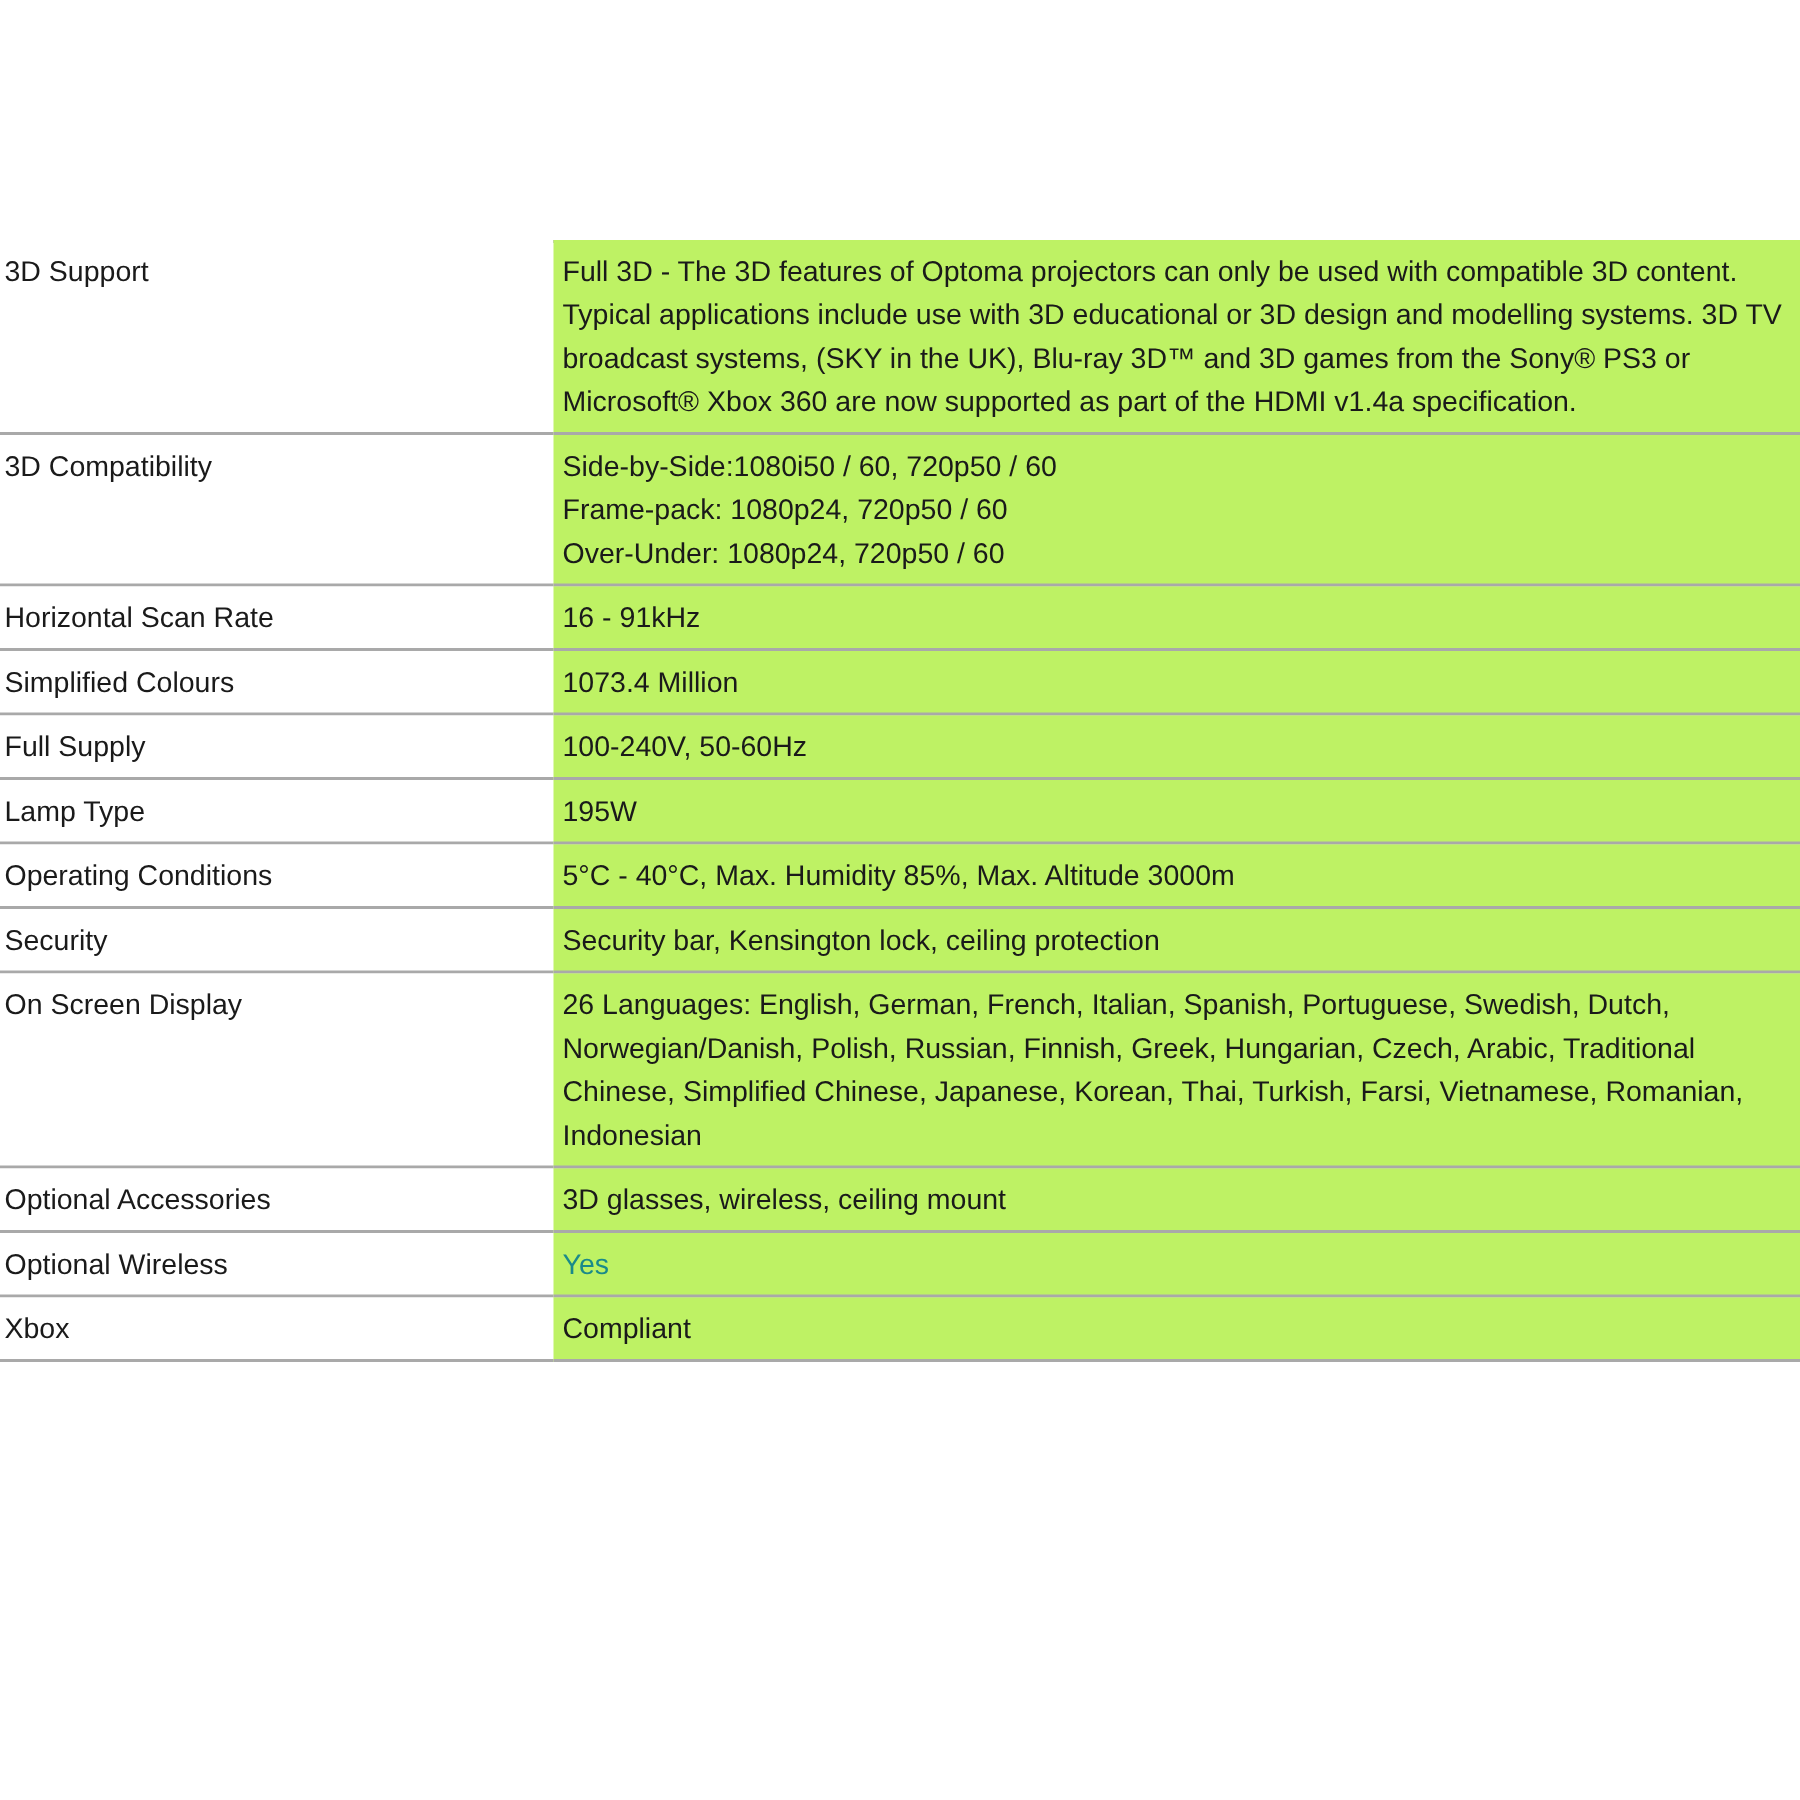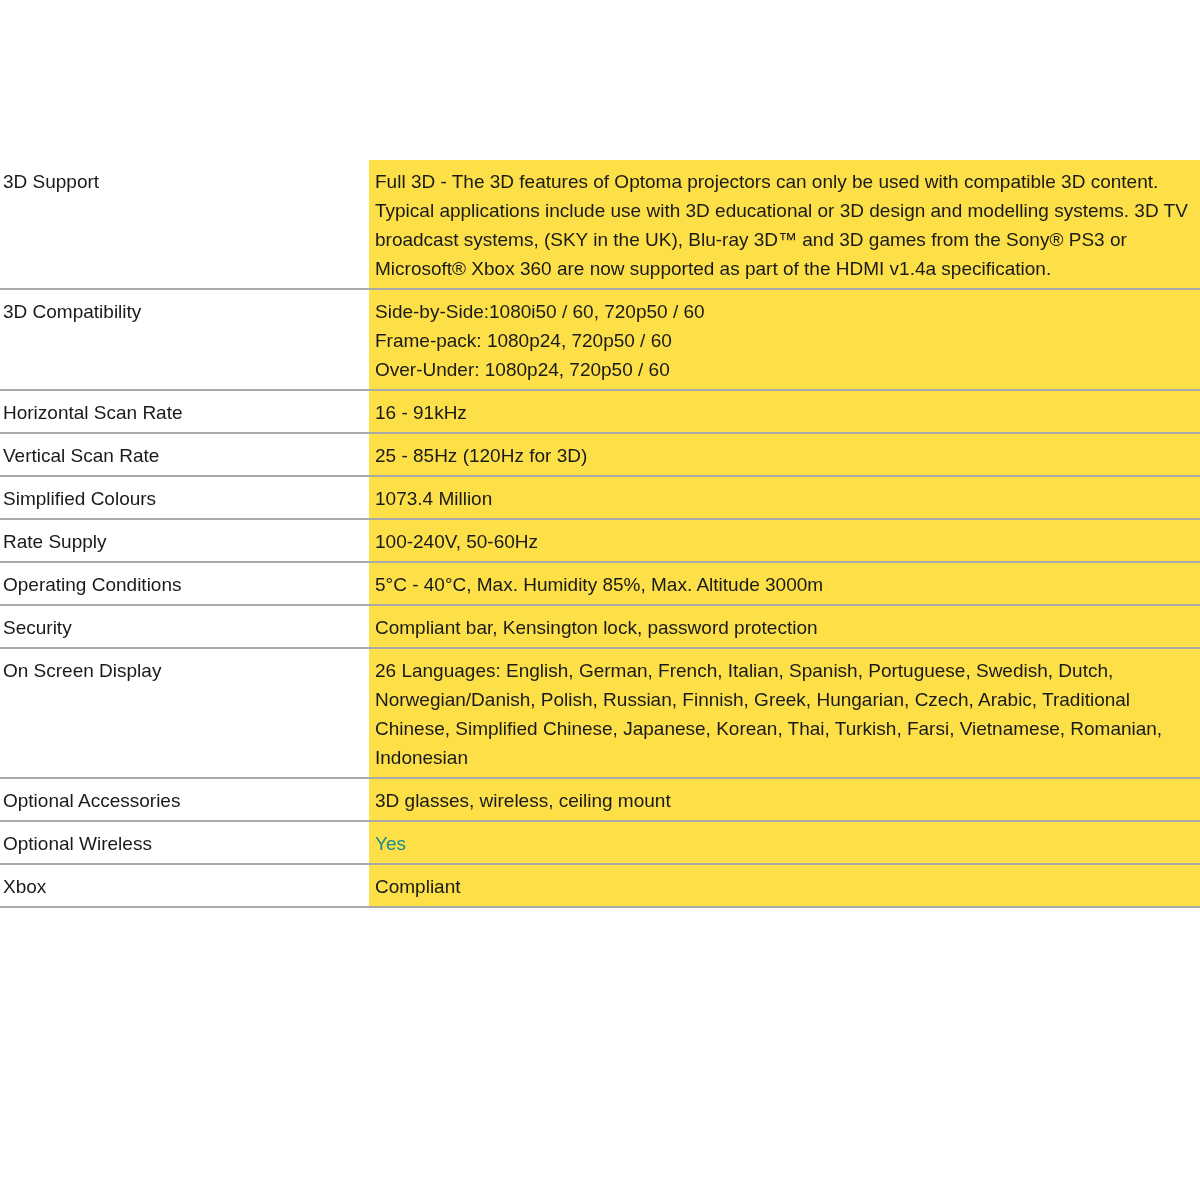--- a/index.html
+++ b/index.html
@@ -4,21 +4,21 @@
 <style>
   html, body { margin: 0; padding: 0; background: #ffffff; }
   body { width: 1200px; height: 1200px; position: relative; overflow: hidden;
          font-family: "Liberation Sans", sans-serif; color: #1a1a1a; }
   .spec-wrap { position: absolute; top: 160px; left: 0; width: 968px; }
   .top-rule { height: 2px; background: #8a8a8a; width: 1200px; position: absolute; top: 160px; left: 0; }
   table.spec { border-collapse: separate; border-spacing: 0; width: 1200px; table-layout: fixed; }
   table.spec td { vertical-align: top; font-size: 19px; line-height: 29px; padding: 7px 4px 5px 4px;
                   border-bottom: 2px solid #a9a9a9; }
   table.spec td.label { width: 362px; background: #ffffff; padding-left: 3px; }
-  table.spec td.value { background: #fde047; padding-left: 6px; }
+  table.spec td.value { background: #bef264; padding-left: 6px; }
   .link-yes { color: #1a8a8a; }
   .multi span { display: block; }
 </style>
 </head>
 <body>
 
 <div class="top-rule"></div>
 
 <div class="spec-wrap">
   <table class="spec">
@@ -33,38 +33,38 @@
           <span>Side-by-Side:1080i50 / 60, 720p50 / 60</span>
           <span>Frame-pack: 1080p24, 720p50 / 60</span>
           <span>Over-Under: 1080p24, 720p50 / 60</span>
         </td>
       </tr>
       <tr>
         <td class="label">Horizontal Scan Rate</td>
         <td class="value">16 - 91kHz</td>
       </tr>
       <tr>
-        <td class="label">Vertical Scan Rate</td>
-        <td class="value">25 - 85Hz (120Hz for 3D)</td>
-      </tr>
-      <tr>
         <td class="label">Simplified Colours</td>
         <td class="value">1073.4 Million</td>
       </tr>
       <tr>
-        <td class="label">Rate Supply</td>
+        <td class="label">Full Supply</td>
         <td class="value">100-240V, 50-60Hz</td>
+      </tr>
+      <tr>
+        <td class="label">Lamp Type</td>
+        <td class="value">195W</td>
       </tr>
       <tr>
         <td class="label">Operating Conditions</td>
         <td class="value">5°C - 40°C, Max. Humidity 85%, Max. Altitude 3000m</td>
       </tr>
       <tr>
         <td class="label">Security</td>
-        <td class="value">Compliant bar, Kensington lock, password protection</td>
+        <td class="value">Security bar, Kensington lock, ceiling protection</td>
       </tr>
       <tr>
         <td class="label">On Screen Display</td>
         <td class="value">26 Languages: English, German, French, Italian, Spanish, Portuguese, Swedish, Dutch, Norwegian/Danish, Polish, Russian, Finnish, Greek, Hungarian, Czech, Arabic, Traditional Chinese, Simplified Chinese, Japanese, Korean, Thai, Turkish, Farsi, Vietnamese, Romanian, Indonesian</td>
       </tr>
       <tr>
         <td class="label">Optional Accessories</td>
         <td class="value">3D glasses, wireless, ceiling mount</td>
       </tr>
       <tr>

